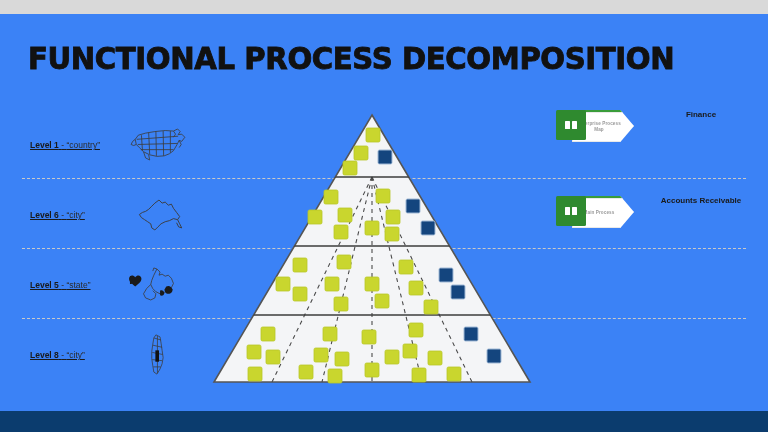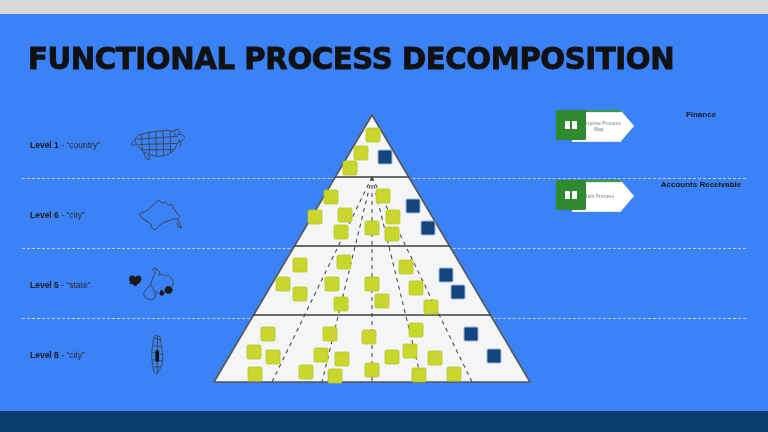--- a/index.html
+++ b/index.html
@@ -31,21 +31,21 @@
 
   
   .sep{position:absolute;left:22px;width:724px;height:0;border-top:1px dashed #c9c9c9;}
   .sep.s1{top:178px;}
   .sep.s2{top:248px;}
   .sep.s3{top:318px;}
 
   
   .row-left{position:absolute;left:30px;width:180px;height:70px;display:flex;align-items:center;}
   .row-left .lvl{
-    font-size:8.5px;color:#1a1a1a;white-space:nowrap;width:98px;
+    font-size:8.5px;color:#1a1a1a;white-space:nowrap;width:98px;text-decoration:underline;
   }
   .row-left .lvl b{font-weight:700;}
   .row-left .lvl span{font-weight:400;color:#2b2b2b;}
   .map-ico{width:62px;height:52px;display:block;}
 
   
   .pyramid{position:absolute;left:200px;top:105px;width:350px;height:290px;}
 
   
   .row-right{position:absolute;left:556px;width:200px;height:70px;display:flex;align-items:flex-start;}
@@ -250,21 +250,21 @@
 Process Map</div>
       </div>
       <div class="tag-sq">
           <i></i>
           <i></i>
         </div>
     </div>
     <div class="rlabel">Finance</div>
   </div>
 
-  <div class="row-right" style="top:180px">
+  <div class="row-right" style="top:196px">
     <div class="tag">
       <div class="tag-body">
         <div class="tag-text">Main Process</div>
       </div>
       <div class="tag-sq">
           <i></i>
           <i></i>
         </div>
     </div>
     <div class="rlabel">Accounts Receivable</div>

